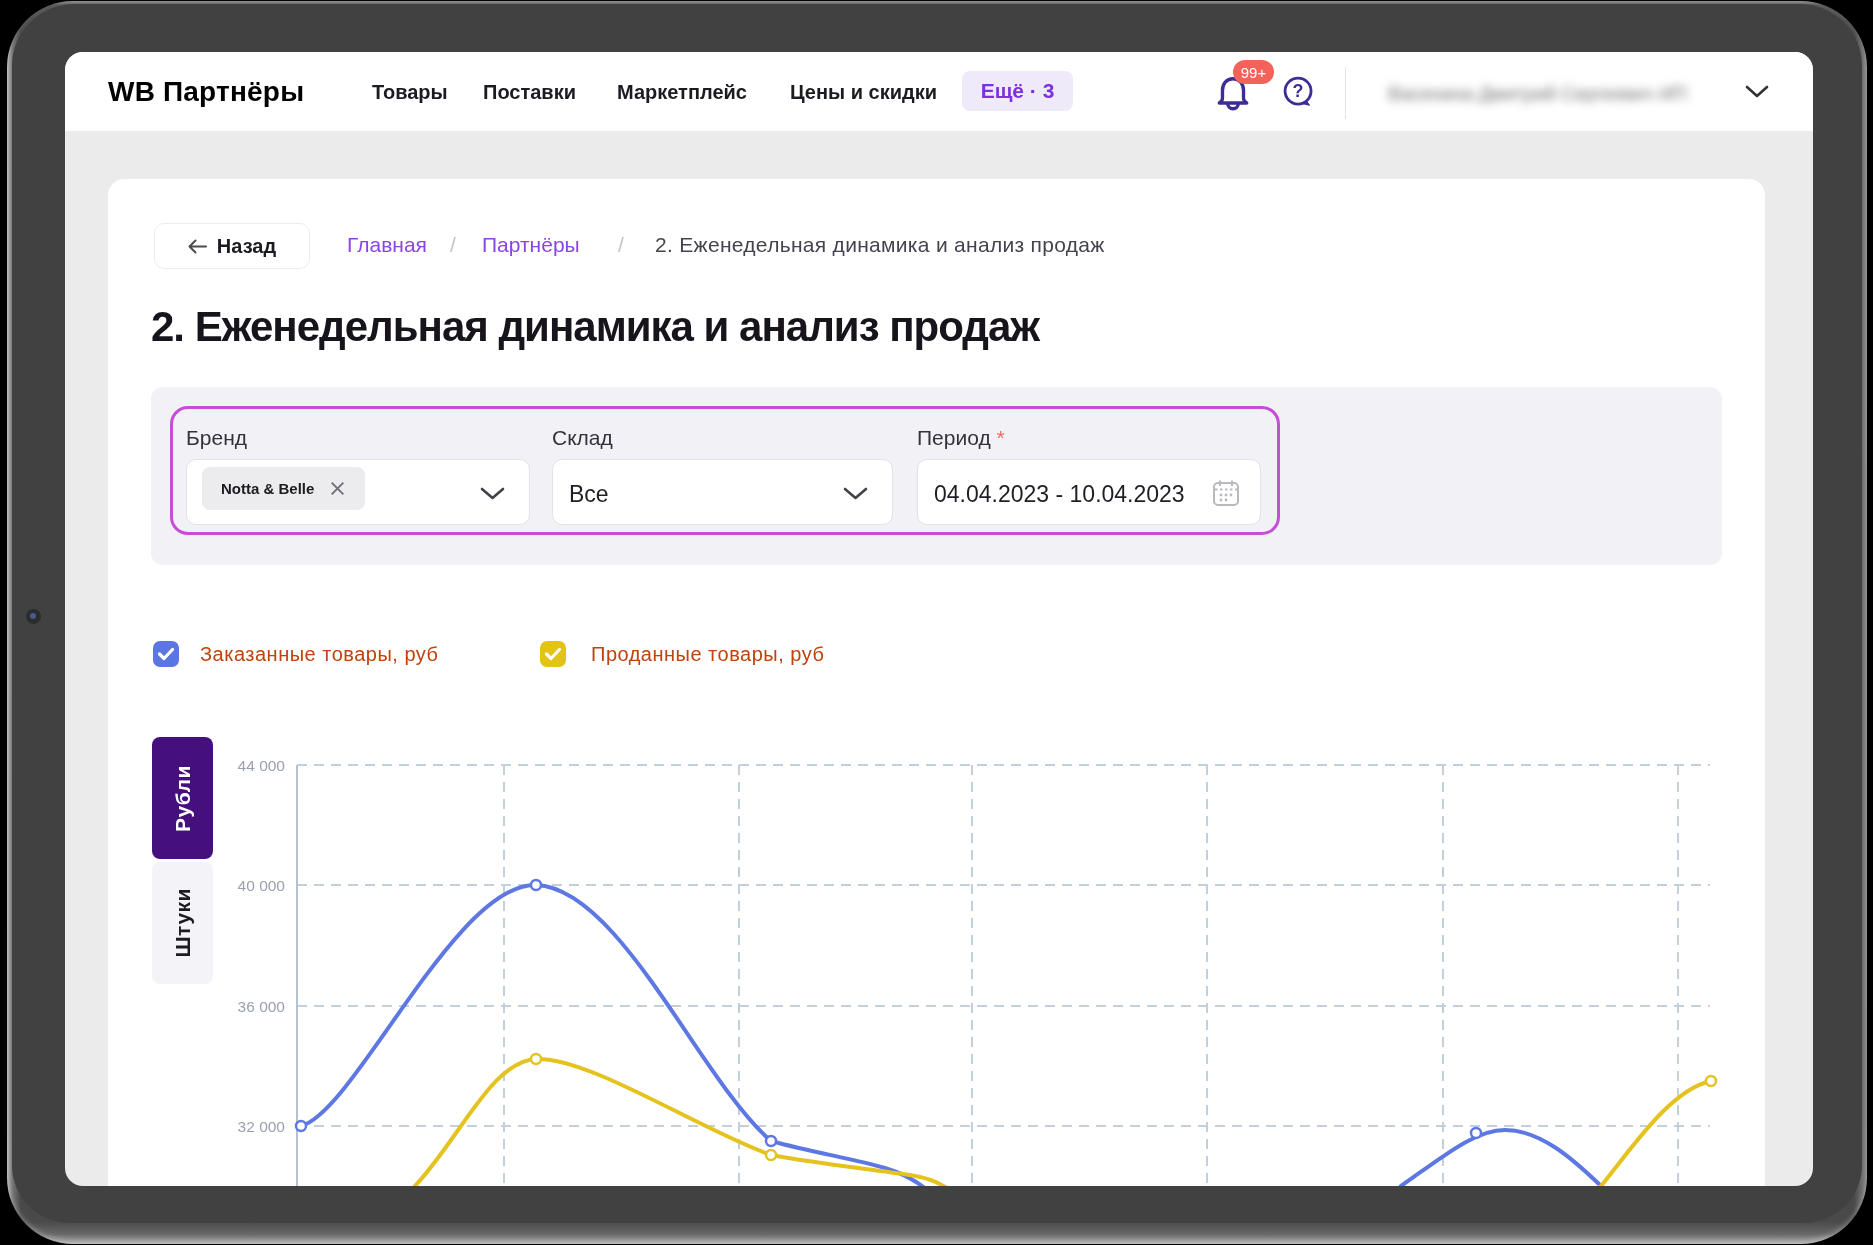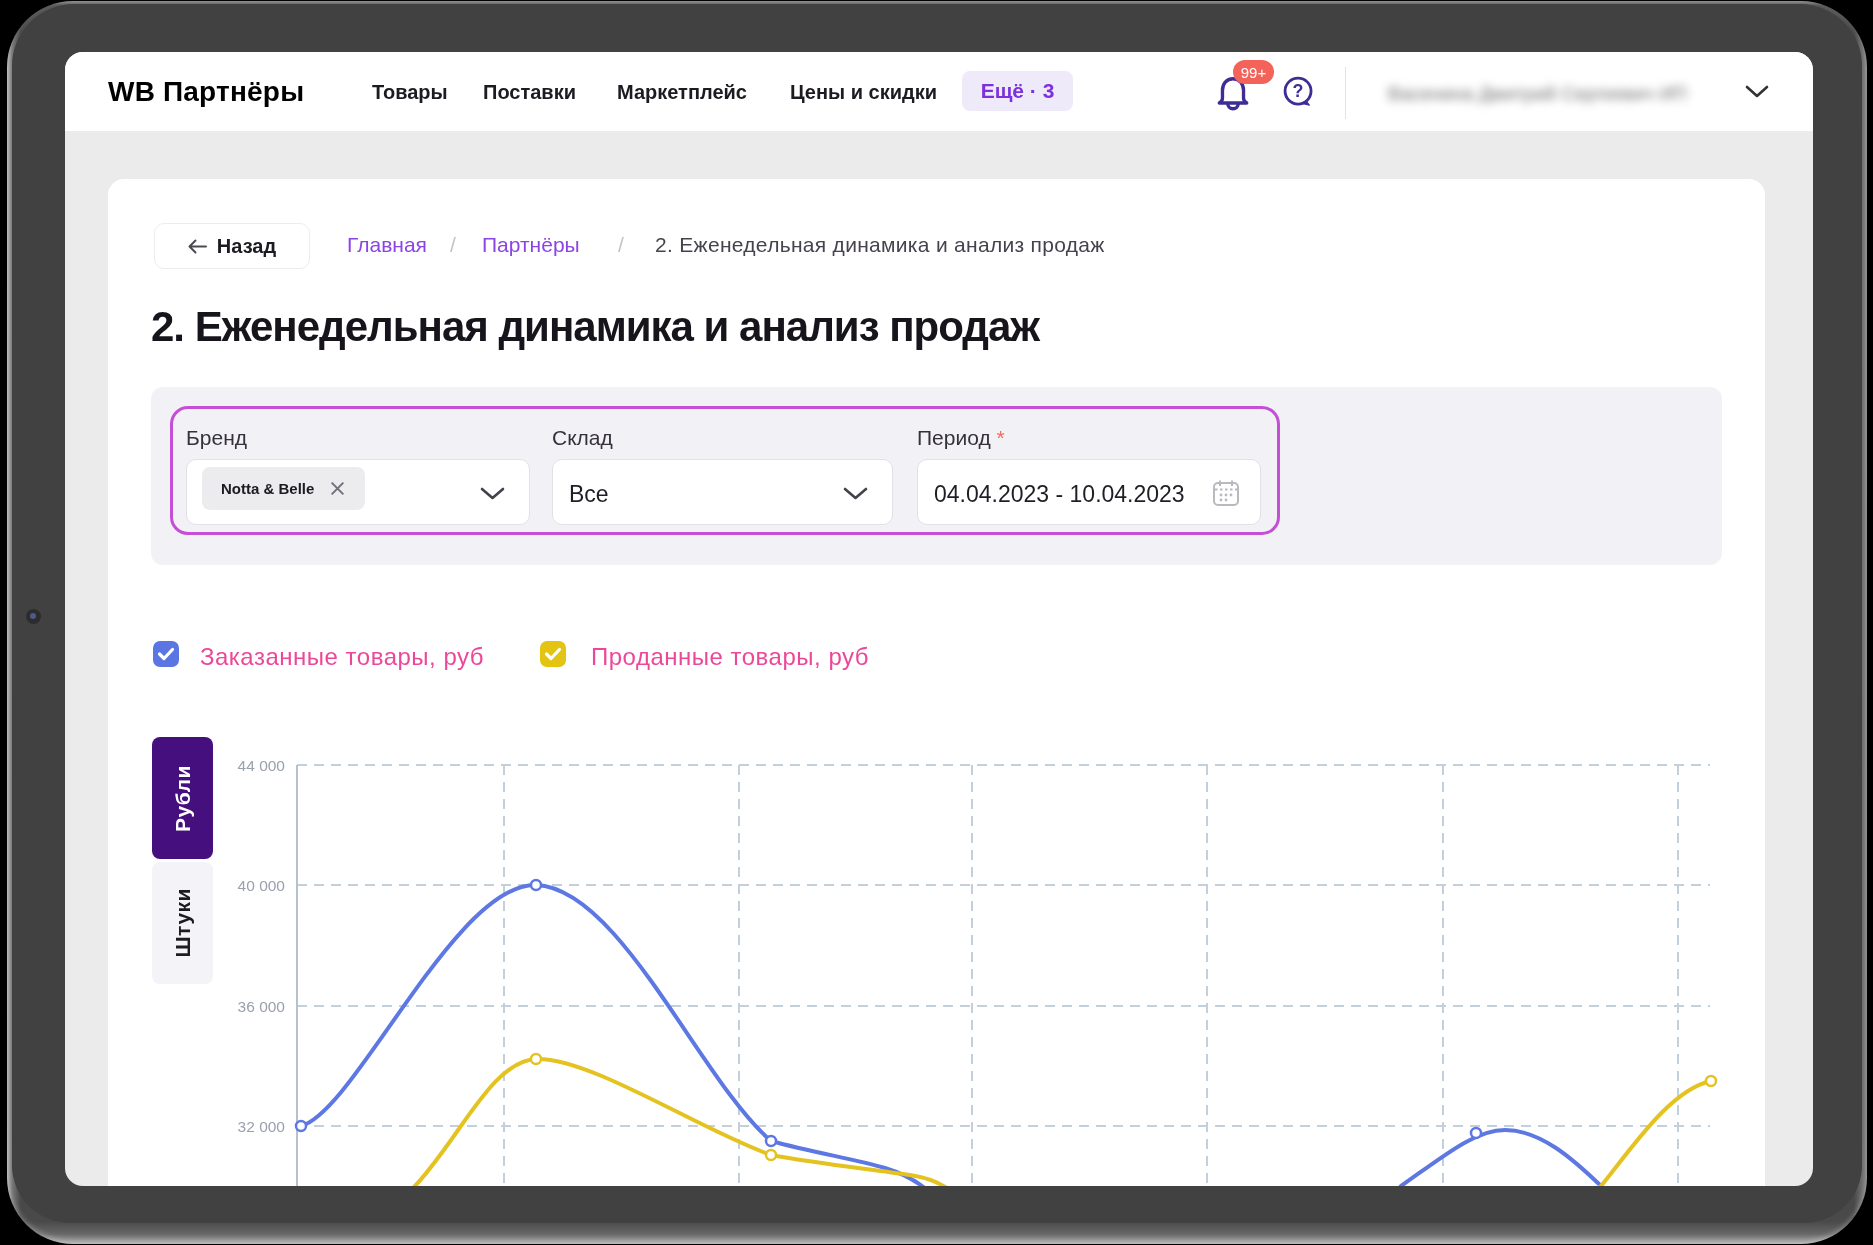--- a/index.html
+++ b/index.html
@@ -56,21 +56,21 @@
   .flabel { position:absolute; top:39px; font-size:21px; color:#36323d; }
   .star { color:#f46b5f; }
   .finput { position:absolute; top:72px; height:66px; background:#fff;
     border:1px solid #e2e2e6; border-radius:10px; }
   .tag { position:absolute; left:15px; top:7px; height:43px; background:#ececee; border-radius:8px;
     display:flex; align-items:center; padding:0 19px; gap:15px; font-size:15px; font-weight:600;
     color:#1d1a22; }
   .ival { position:absolute; left:16px; top:21px; font-size:23px; color:#201d25; }
   
   .cb { position:absolute; width:26px; height:26px; border-radius:7px; }
-  .cblabel { position:absolute; font-size:24px; color:#ec4899; letter-spacing:0.5px; }
+  .cblabel { position:absolute; font-size:20px; color:#c2410c; letter-spacing:0.5px; }
   
   .vtab { position:absolute; left:44px; width:61px; border-radius:8px;
     display:flex; align-items:center; justify-content:center; }
   .vtab span { writing-mode:vertical-rl; transform:rotate(180deg); font-size:21px; font-weight:700; letter-spacing:0.5px; }
 </style>
 </head>
 <body>
 <div class="tab-outer">
     <div class="tab-inner"></div>
   </div>

